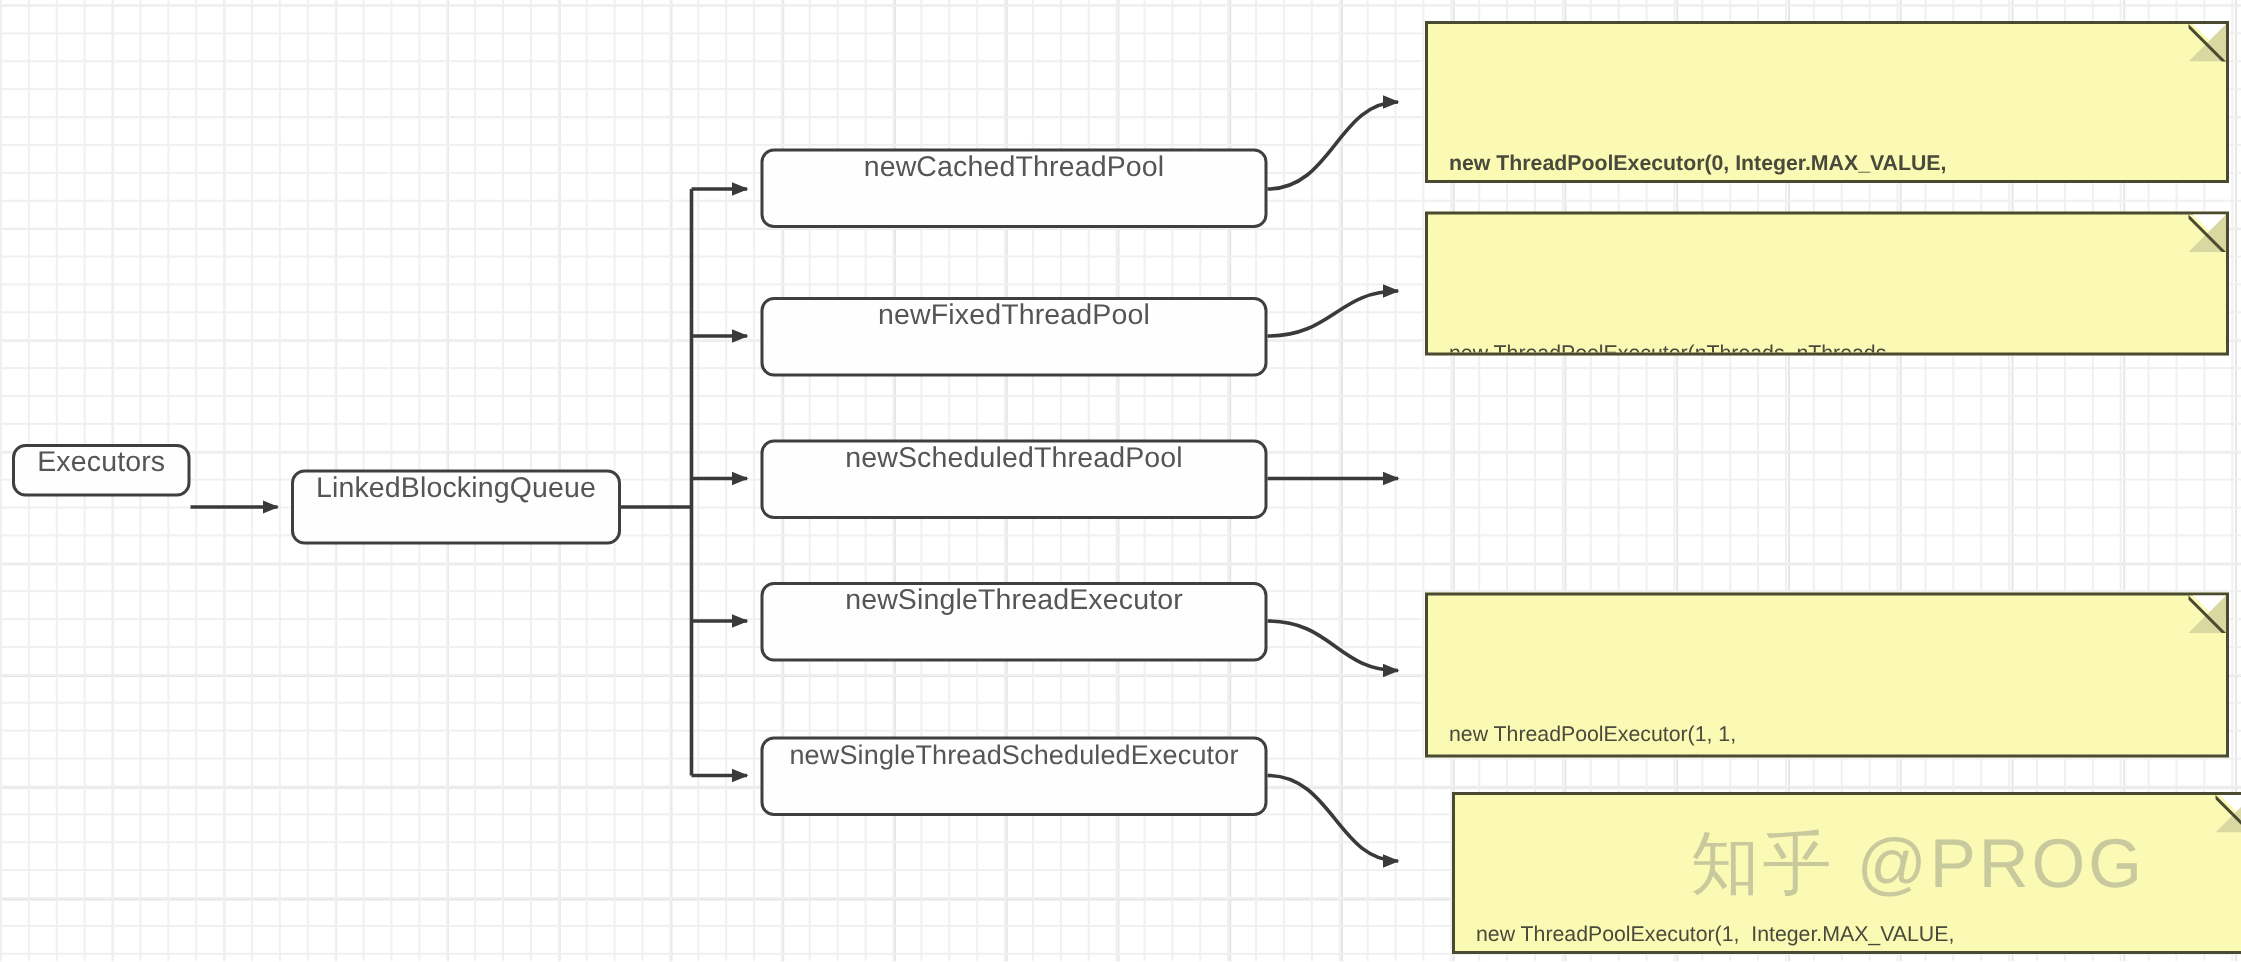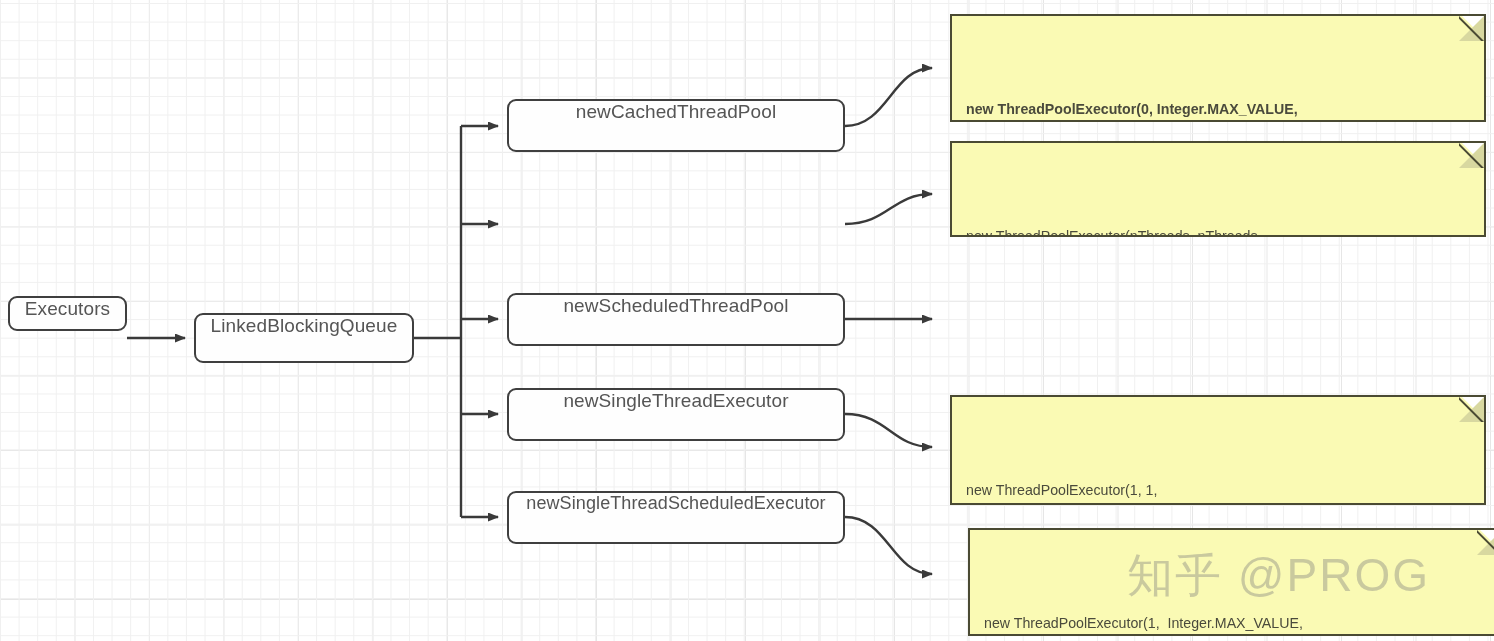--- a/index.html
+++ b/index.html
@@ -161,20 +161,23 @@
   </div>
 
   <div class="node" style="left:194px; top:313px; width:220px; height:50px;">
     <span>LinkedBlockingQueue</span>
   </div>
 
   <div class="node" style="left:507px; top:99px; width:338px; height:53px;">
     <span>newCachedThreadPool</span>
   </div>
 
+  <div class="node" style="left:507px; top:198px; width:338px; height:53px;">
+    <span>newFixedThreadPool</span>
+  </div>
 
   <div class="node" style="left:507px; top:293px; width:338px; height:53px;">
     <span>newScheduledThreadPool</span>
   </div>
 
   <div class="node" style="left:507px; top:388px; width:338px; height:53px;">
     <span>newSingleThreadExecutor</span>
   </div>
 
   <div class="node small" style="left:507px; top:491px; width:338px; height:53px;">

